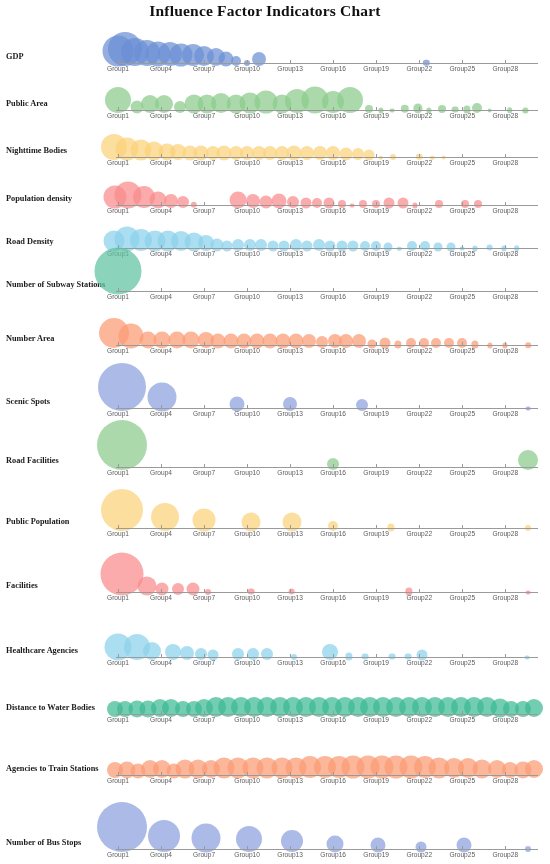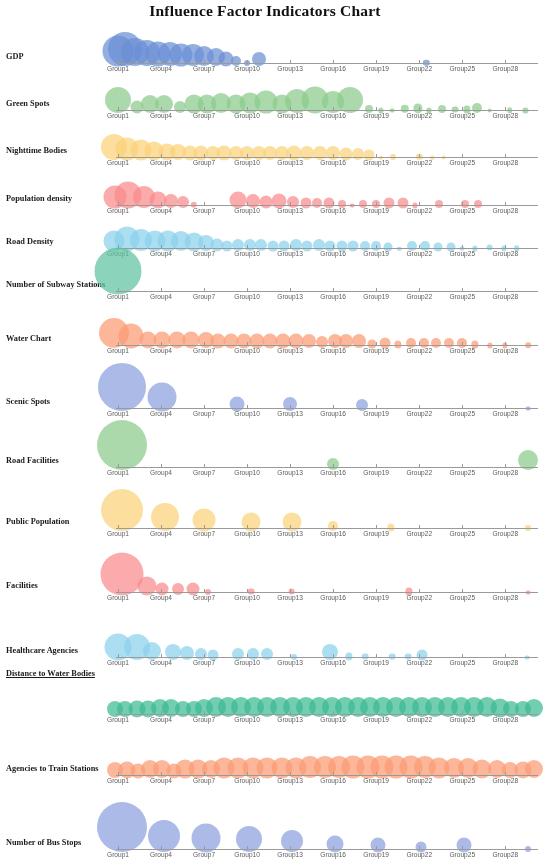--- a/index.html
+++ b/index.html
@@ -63,21 +63,21 @@
         <div class="tick" style="left: 376.207px; top: 60px; height: 3px;"></div>
         <div class="tick-label" style="left: 376.207px; top: 65px;">Group19</div>
         <div class="tick" style="left: 419.241px; top: 60px; height: 3px;"></div>
         <div class="tick-label" style="left: 419.241px; top: 65px;">Group22</div>
         <div class="tick" style="left: 462.276px; top: 60px; height: 3px;"></div>
         <div class="tick-label" style="left: 462.276px; top: 65px;">Group25</div>
         <div class="tick" style="left: 505.31px; top: 60px; height: 3px;"></div>
         <div class="tick-label" style="left: 505.31px; top: 65px;">Group28</div>
       </div>
       <div class="row" style="top: 0px;">
-        <div class="row-label" style="top: 99px;">Green Spots</div>
+        <div class="row-label" style="top: 99px;">Public Area</div>
         <div class="bubble" style="width: 26px; height: 26px; left: 118px; top: 100px; background: rgb(139, 203, 139); opacity: 0.72;"></div>
         <div class="bubble" style="width: 13px; height: 13px; left: 136.648px; top: 106.5px; background: rgb(139, 203, 139); opacity: 0.72;"></div>
         <div class="bubble" style="width: 18px; height: 18px; left: 149.559px; top: 104px; background: rgb(139, 203, 139); opacity: 0.72;"></div>
         <div class="bubble" style="width: 18px; height: 18px; left: 163.903px; top: 104px; background: rgb(139, 203, 139); opacity: 0.72;"></div>
         <div class="bubble" style="width: 12px; height: 12px; left: 179.683px; top: 107px; background: rgb(139, 203, 139); opacity: 0.72;"></div>
         <div class="bubble" style="width: 19px; height: 19px; left: 194.028px; top: 103.5px; background: rgb(139, 203, 139); opacity: 0.72;"></div>
         <div class="bubble" style="width: 19px; height: 19px; left: 206.938px; top: 103.5px; background: rgb(139, 203, 139); opacity: 0.72;"></div>
         <div class="bubble" style="width: 20px; height: 20px; left: 221.283px; top: 103px; background: rgb(139, 203, 139); opacity: 0.72;"></div>
         <div class="bubble" style="width: 19px; height: 19px; left: 235.628px; top: 103.5px; background: rgb(139, 203, 139); opacity: 0.72;"></div>
         <div class="bubble" style="width: 21px; height: 21px; left: 249.972px; top: 102.5px; background: rgb(139, 203, 139); opacity: 0.72;"></div>
@@ -299,21 +299,21 @@
         <div class="tick" style="left: 376.207px; top: 288px; height: 3px;"></div>
         <div class="tick-label" style="left: 376.207px; top: 293px;">Group19</div>
         <div class="tick" style="left: 419.241px; top: 288px; height: 3px;"></div>
         <div class="tick-label" style="left: 419.241px; top: 293px;">Group22</div>
         <div class="tick" style="left: 462.276px; top: 288px; height: 3px;"></div>
         <div class="tick-label" style="left: 462.276px; top: 293px;">Group25</div>
         <div class="tick" style="left: 505.31px; top: 288px; height: 3px;"></div>
         <div class="tick-label" style="left: 505.31px; top: 293px;">Group28</div>
       </div>
       <div class="row" style="top: 0px;">
-        <div class="row-label" style="top: 334px;">Water Chart</div>
+        <div class="row-label" style="top: 334px;">Number Area</div>
         <div class="bubble" style="width: 30px; height: 30px; left: 113.697px; top: 333px; background: rgb(251, 154, 115); opacity: 0.72;"></div>
         <div class="bubble" style="width: 25px; height: 25px; left: 130.91px; top: 335.5px; background: rgb(251, 154, 115); opacity: 0.72;"></div>
         <div class="bubble" style="width: 17px; height: 17px; left: 148.124px; top: 339.5px; background: rgb(251, 154, 115); opacity: 0.72;"></div>
         <div class="bubble" style="width: 17px; height: 17px; left: 162.469px; top: 339.5px; background: rgb(251, 154, 115); opacity: 0.72;"></div>
         <div class="bubble" style="width: 17px; height: 17px; left: 176.814px; top: 339.5px; background: rgb(251, 154, 115); opacity: 0.72;"></div>
         <div class="bubble" style="width: 17px; height: 17px; left: 191.159px; top: 339.5px; background: rgb(251, 154, 115); opacity: 0.72;"></div>
         <div class="bubble" style="width: 16px; height: 16px; left: 205.503px; top: 340px; background: rgb(251, 154, 115); opacity: 0.72;"></div>
         <div class="bubble" style="width: 15px; height: 15px; left: 218.414px; top: 340.5px; background: rgb(251, 154, 115); opacity: 0.72;"></div>
         <div class="bubble" style="width: 15px; height: 15px; left: 231.324px; top: 340.5px; background: rgb(251, 154, 115); opacity: 0.72;"></div>
         <div class="bubble" style="width: 15px; height: 15px; left: 244.234px; top: 340.5px; background: rgb(251, 154, 115); opacity: 0.72;"></div>
@@ -519,21 +519,21 @@
         <div class="tick" style="left: 376.207px; top: 654px; height: 3px;"></div>
         <div class="tick-label" style="left: 376.207px; top: 659px;">Group19</div>
         <div class="tick" style="left: 419.241px; top: 654px; height: 3px;"></div>
         <div class="tick-label" style="left: 419.241px; top: 659px;">Group22</div>
         <div class="tick" style="left: 462.276px; top: 654px; height: 3px;"></div>
         <div class="tick-label" style="left: 462.276px; top: 659px;">Group25</div>
         <div class="tick" style="left: 505.31px; top: 654px; height: 3px;"></div>
         <div class="tick-label" style="left: 505.31px; top: 659px;">Group28</div>
       </div>
       <div class="row" style="top: 0px;">
-        <div class="row-label" style="top: 669px; text-decoration: underline;">Distance to Water Bodies</div>
+        <div class="row-label" style="top: 703px;">Distance to Water Bodies</div>
         <div class="bubble" style="width: 16px; height: 16px; left: 115.131px; top: 709px; background: rgb(60, 186, 147); opacity: 0.72;"></div>
         <div class="bubble" style="width: 16px; height: 16px; left: 125.172px; top: 709px; background: rgb(60, 186, 147); opacity: 0.72;"></div>
         <div class="bubble" style="width: 17px; height: 17px; left: 136.648px; top: 708.5px; background: rgb(60, 186, 147); opacity: 0.72;"></div>
         <div class="bubble" style="width: 17px; height: 17px; left: 148.124px; top: 708.5px; background: rgb(60, 186, 147); opacity: 0.72;"></div>
         <div class="bubble" style="width: 18px; height: 18px; left: 159.6px; top: 708px; background: rgb(60, 186, 147); opacity: 0.72;"></div>
         <div class="bubble" style="width: 18px; height: 18px; left: 171.076px; top: 708px; background: rgb(60, 186, 147); opacity: 0.72;"></div>
         <div class="bubble" style="width: 16px; height: 16px; left: 182.552px; top: 709px; background: rgb(60, 186, 147); opacity: 0.72;"></div>
         <div class="bubble" style="width: 16px; height: 16px; left: 194.028px; top: 709px; background: rgb(60, 186, 147); opacity: 0.72;"></div>
         <div class="bubble" style="width: 18px; height: 18px; left: 204.069px; top: 708px; background: rgb(60, 186, 147); opacity: 0.72;"></div>
         <div class="bubble" style="width: 20px; height: 20px; left: 215.545px; top: 707px; background: rgb(60, 186, 147); opacity: 0.72;"></div>

